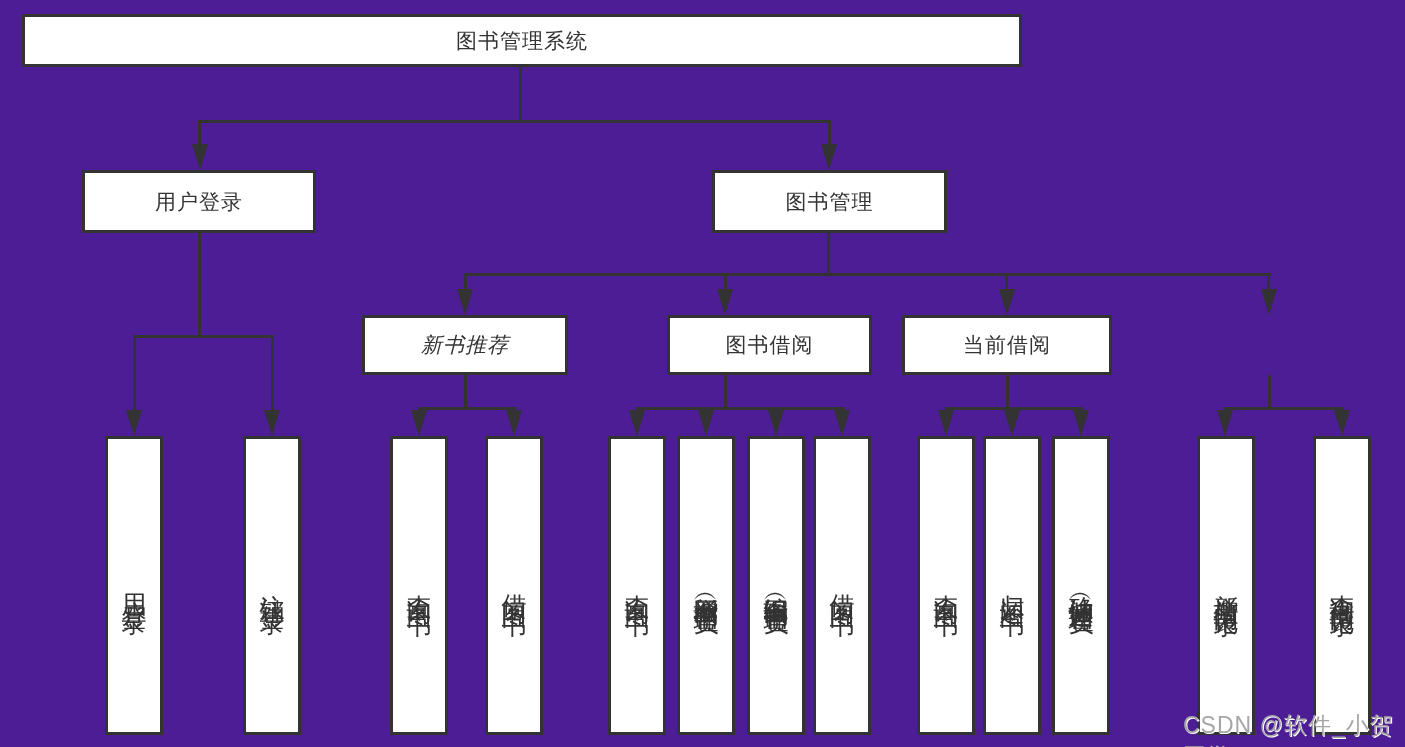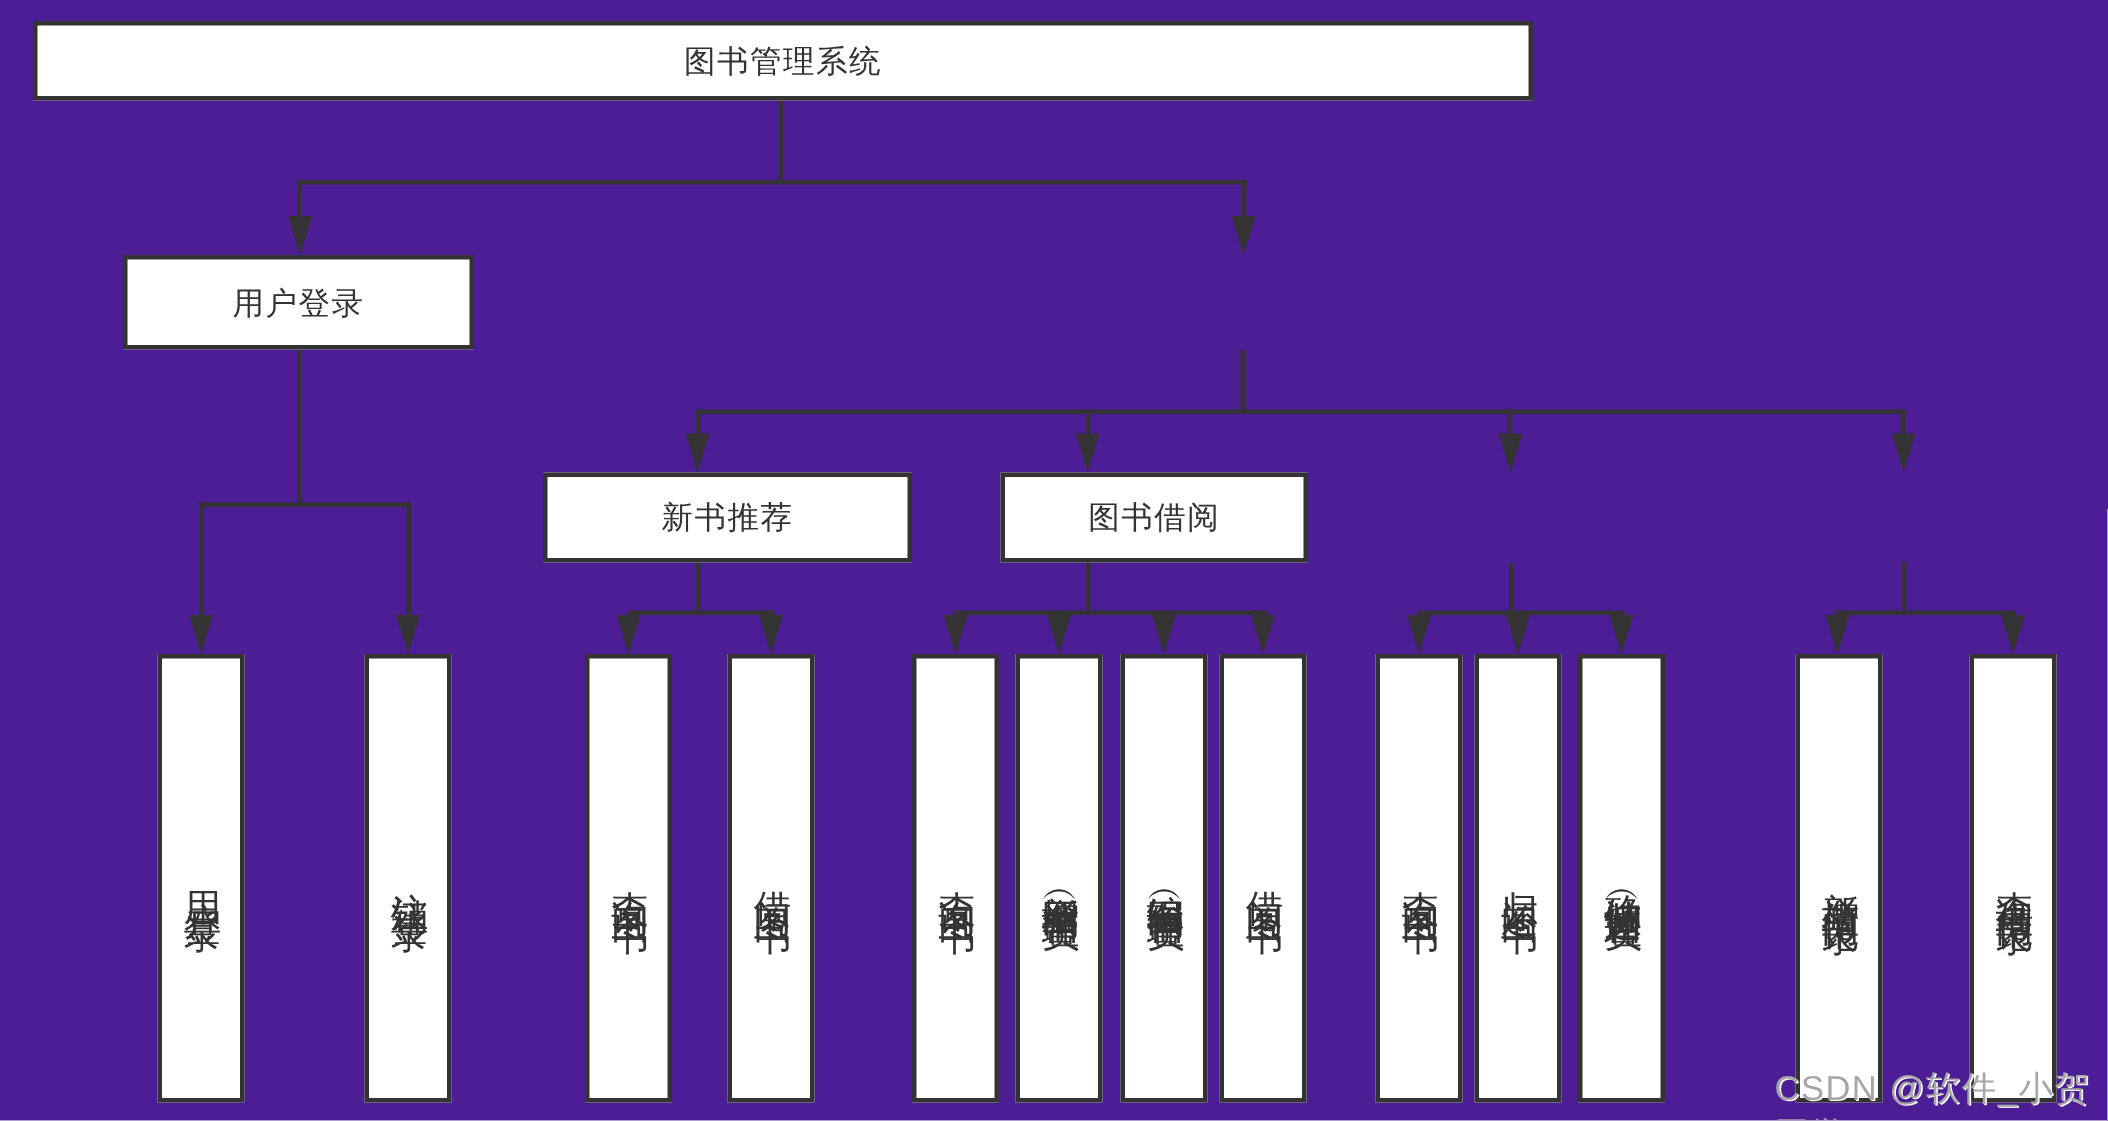--- a/index.html
+++ b/index.html
@@ -32,23 +32,25 @@
   }
 </style>
 </head>
 <body>
 
 <div id="canvas">
 
   <div class="node" style="left:22px; top:14px; width:1000px; height:53px;">图书管理系统</div>
 
   <div class="node" style="left:82px; top:170px; width:234px; height:63px;">用户登录</div>
+  <div class="node" style="left:712px; top:170px; width:235px; height:63px;">图书管理</div>
 
-  <div class="node" style="left:362px; top:315px; width:246px; height:60px;">新书推荐</div>
+  <div class="node" style="left:362px; top:315px; width:206px; height:60px;font-style:italic;">新书推荐</div>
   <div class="node" style="left:623px; top:315px; width:205px; height:60px;margin-left:44px;">图书借阅</div>
+  <div class="node" style="left:902px; top:315px; width:210px; height:60px;">当前借阅</div>
 
   <div class="node leaf" style="left:105px; top:436px; width:58px; height:299px;">用户登录</div>
   <div class="node leaf" style="left:243px; top:436px; width:58px; height:299px;">注销登录</div>
 
   <div class="node leaf" style="left:390px; top:436px; width:58px; height:299px;">查询图书</div>
   <div class="node leaf" style="left:485px; top:436px; width:58px; height:299px;">借阅图书</div>
 
   <div class="node leaf" style="left:608px; top:436px; width:58px; height:299px;">查询图书</div>
   <div class="node leaf" style="left:677px; top:436px; width:58px; height:299px; letter-spacing:2px;">新增图书（管理员）</div>
   <div class="node leaf" style="left:747px; top:436px; width:58px; height:299px; letter-spacing:2px;">编辑图书（管理员）</div>

